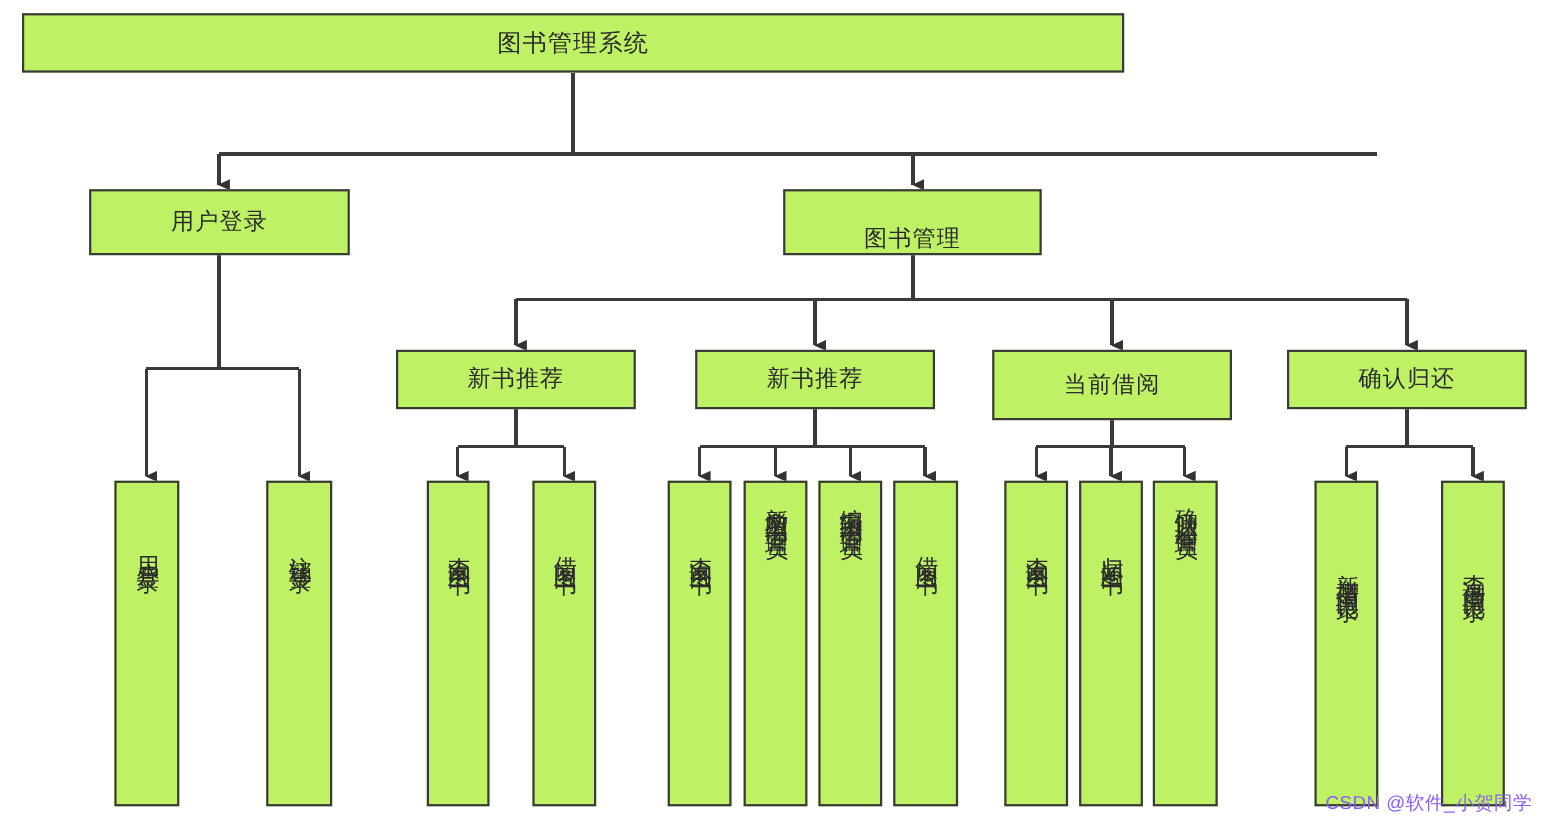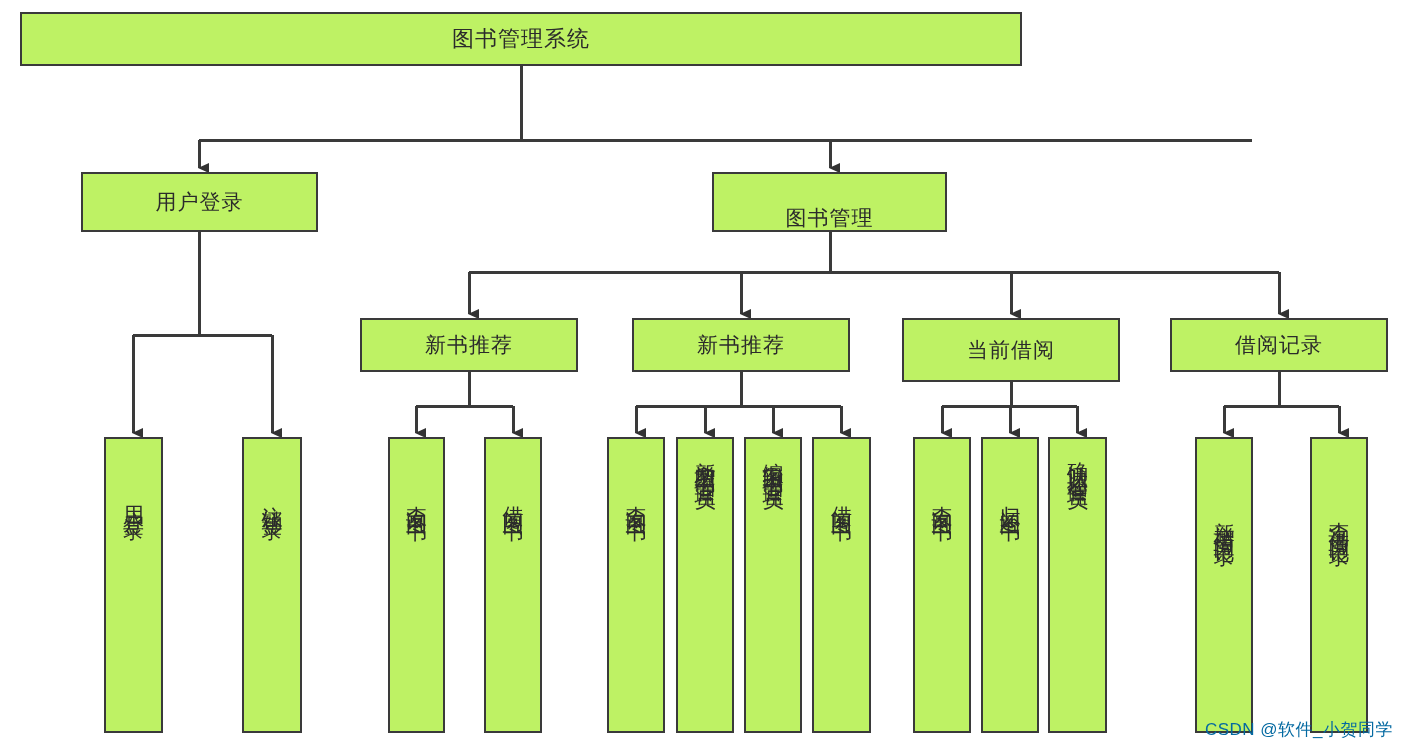--- a/index.html
+++ b/index.html
@@ -52,21 +52,21 @@
   }
   .v-node.tall .lbl{letter-spacing:4px;}
   .v-node.mid .lbl{padding-top:44px;}
   .v-node.mid3 .lbl{padding-top:60px;}
 
   #watermark{
     position:absolute;
     right:12px;
     bottom:6px;
     font-size:17px;
-    color:#0369a1;
+    color:#8b5cf6;
     letter-spacing:0.5px;
     white-space:nowrap;
     user-select:none;
   }
 </style>
 </head>
 <body>
 
 <div id="canvas">
 
@@ -135,21 +135,21 @@
   <div class="node h-node" style="left:360px;top:318px;width:218px;height:54px;">
     <span class="lbl">新书推荐</span>
   </div>
   <div class="node h-node" style="left:632px;top:318px;width:218px;height:54px;">
     <span class="lbl">新书推荐</span>
   </div>
   <div class="node h-node" style="left:902px;top:318px;width:218px;height:64px;">
     <span class="lbl">当前借阅</span>
   </div>
   <div class="node h-node" style="left:1170px;top:318px;width:218px;height:54px;">
-    <span class="lbl">借阅记录</span>
+    <span class="lbl">确认归还</span>
   </div>
 
   <div class="node v-node mid" style="left:104px;top:437px;width:59px;height:296px;">
     <span class="lbl">用户登录</span>
   </div>
   <div class="node v-node mid" style="left:242px;top:437px;width:60px;height:296px;">
     <span class="lbl">注销登录</span>
   </div>
   <div class="node v-node mid" style="left:388px;top:437px;width:57px;height:296px;">
     <span class="lbl">查询图书</span>

